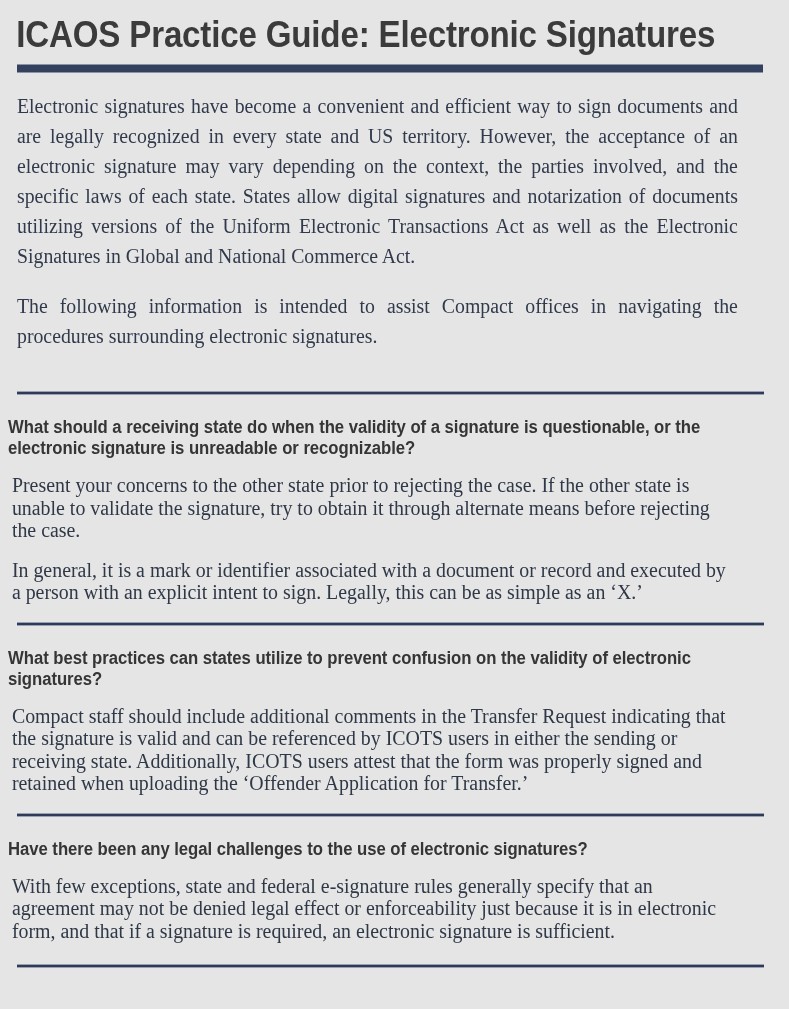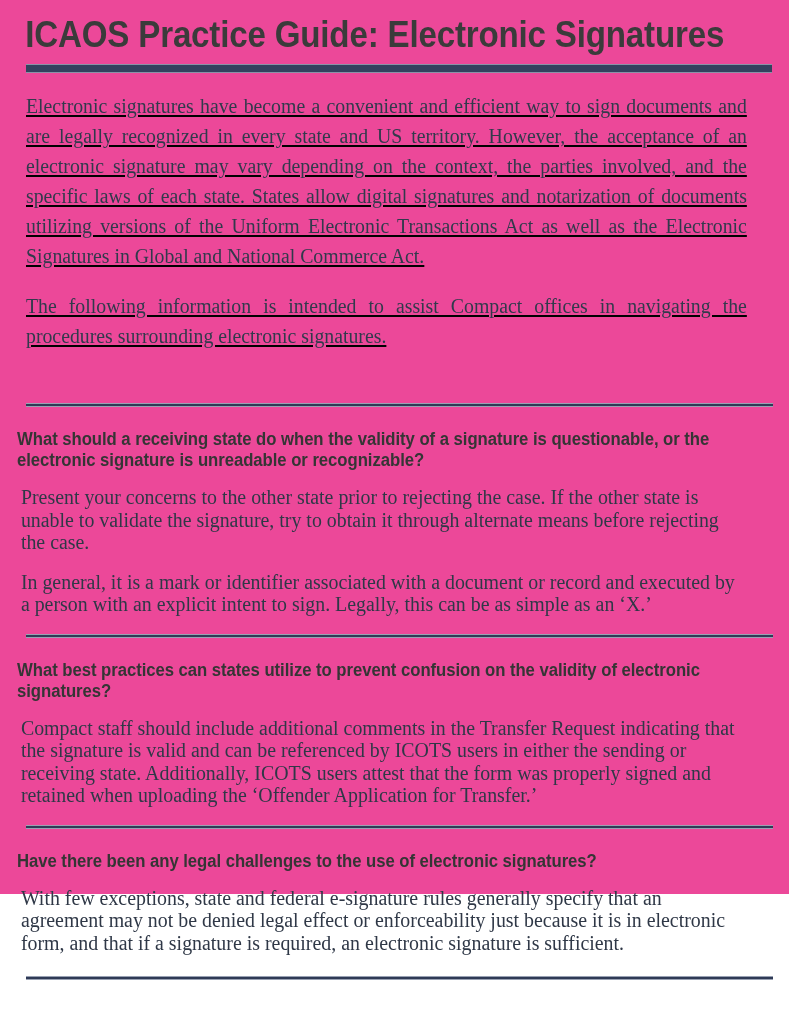--- a/index.html
+++ b/index.html
@@ -11,24 +11,24 @@
     width: 789px;
     height: 1009px;
     overflow: hidden;
     font-family: "Liberation Serif", "DejaVu Serif", serif;
     -webkit-font-smoothing: antialiased;
   }
 
   .page {
     position: relative;
     width: 789px;
-    height: 894px;
+    height: 1009px;
     box-sizing: border-box;
-    padding: 0 17px;
-    background: #ec4899;
+    padding: 0 8px;
+    background: #e5e5e5;
   }
 
   
   .doc-title {
     margin: 0;
     padding: 12px 0 0 9px;
     font-family: "Liberation Sans Narrow", "Liberation Sans", "DejaVu Sans", sans-serif;
     font-weight: bold;
     font-size: 36px;
     line-height: 46px;
@@ -44,23 +44,22 @@
     margin: 6px 0 0 9px;
     width: 746px;
     background: #34415e;
     border-top: 1px solid #8a93a8;
     border-bottom: 1px solid #8a93a8;
     box-sizing: border-box;
   }
 
   
   .intro-block {
-    margin: 18px 0 12px 9px;
+    margin: 18px 0 0 9px;
     width: 747px;
-    text-decoration: underline;
   }
   .intro-p {
     margin: 0 0 20px 0;
     font-family: "Liberation Serif", "DejaVu Serif", serif;
     font-size: 20.5px;
     line-height: 30px;
     color: #313a4c;
     text-align: justify;
     text-justify: inter-word;
     transform: scaleX(0.965);

